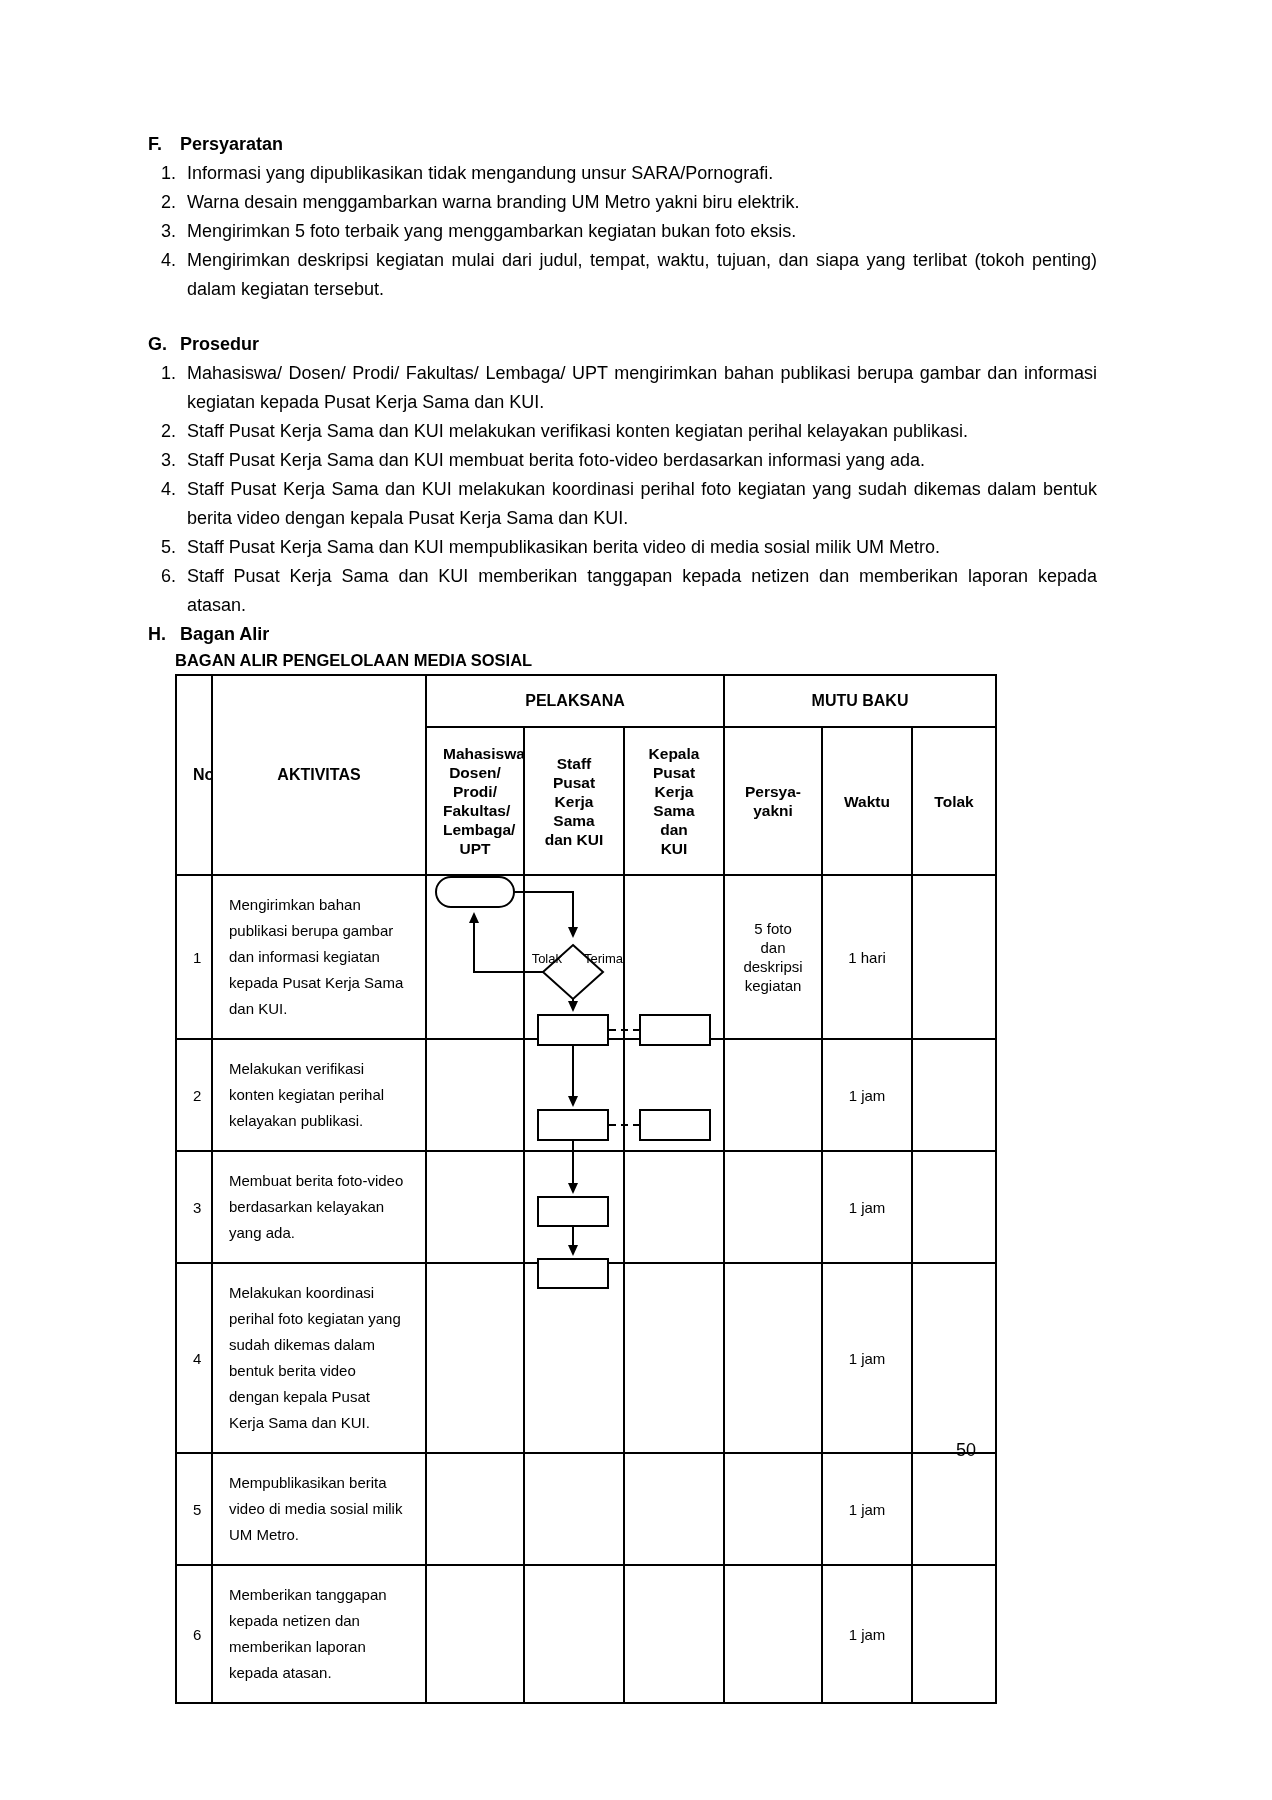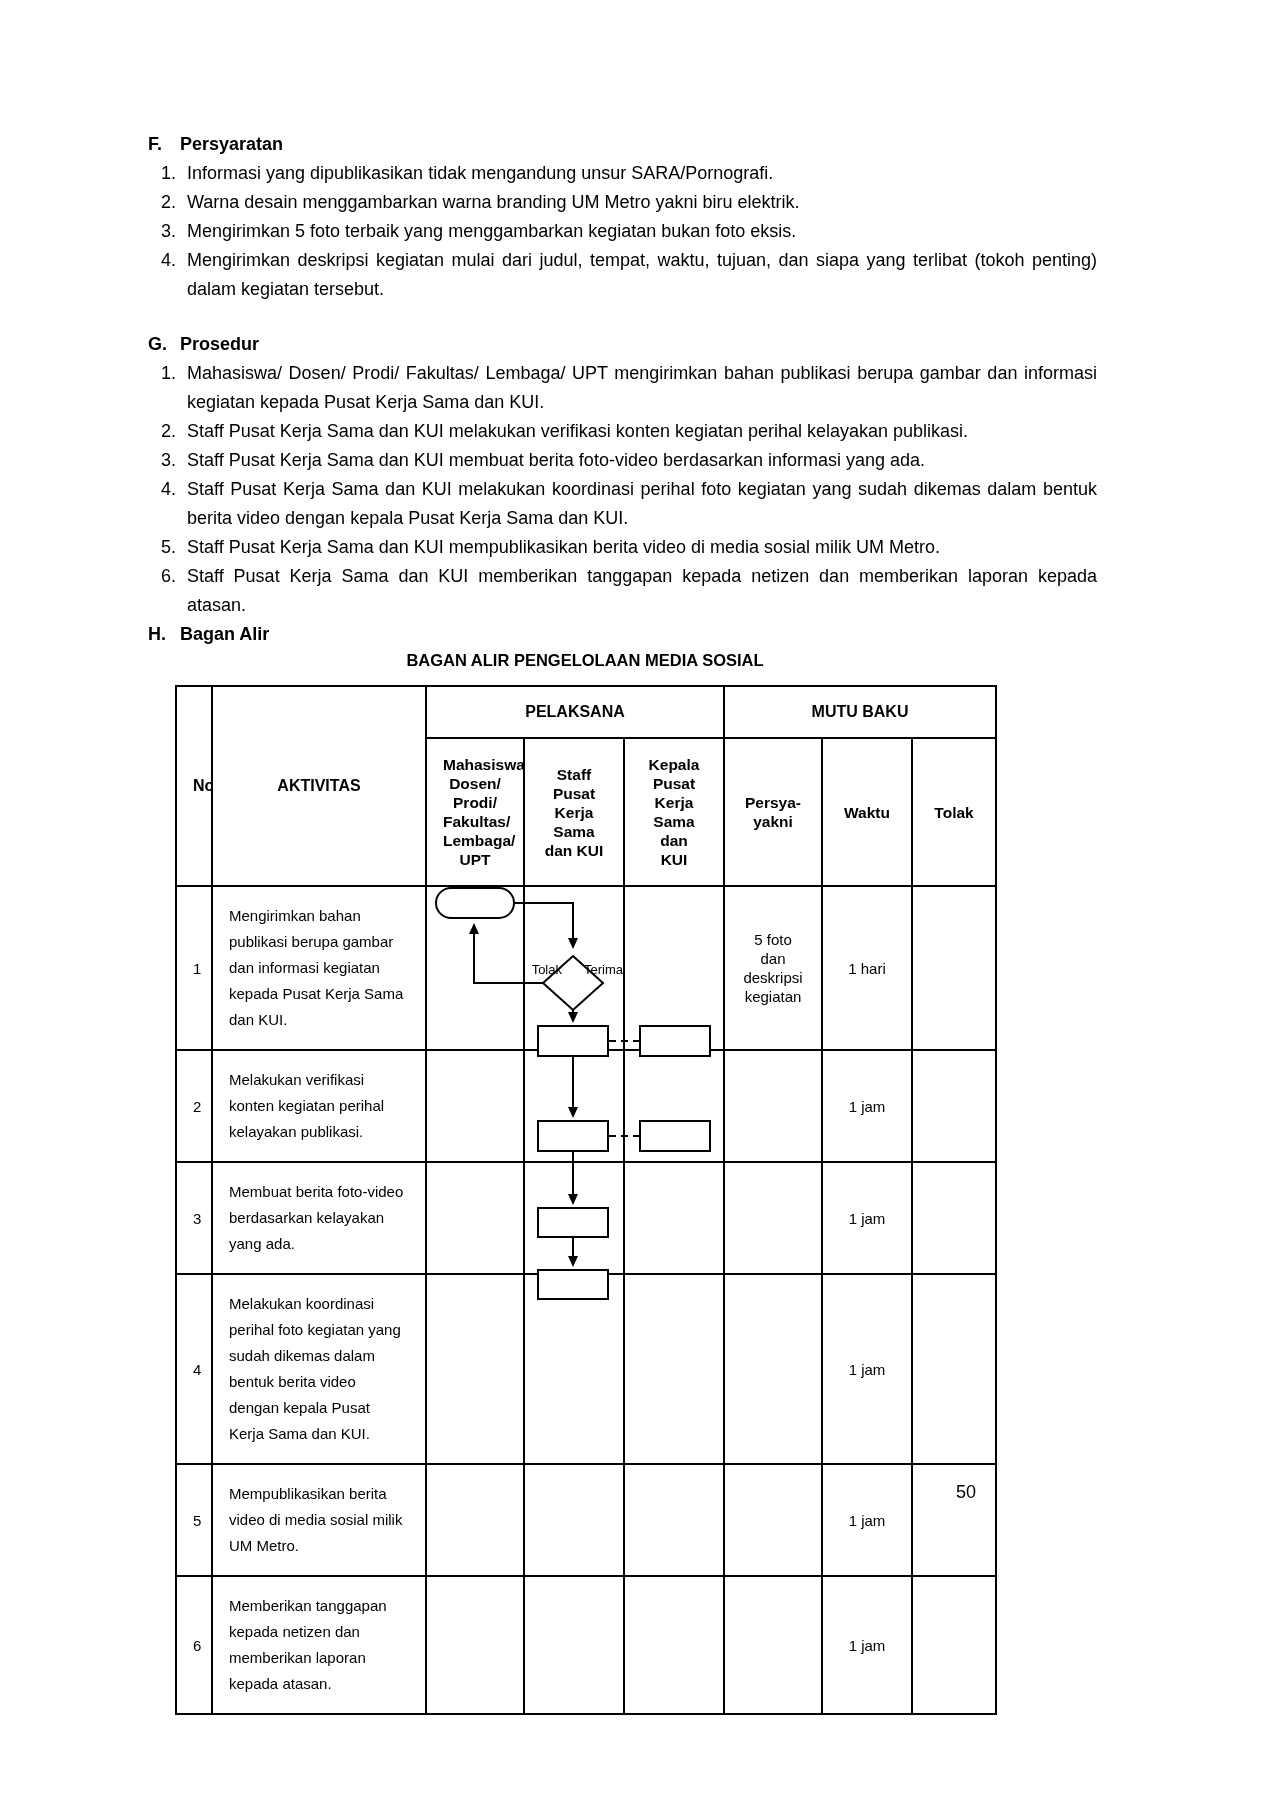--- a/index.html
+++ b/index.html
@@ -33,25 +33,25 @@
     line-height: 29px;
   }
   .li-num { width: 26px; flex-shrink: 0; }
   .li-text { flex: 1; text-align: justify; }
   #sec-g { margin-top: 26px; }
   #sec-h { margin-top: 0; }
 
   .table-title {
     width: 820px;
     margin-left: 27px;
-    text-align: center;
+    text-align: left;
     font-weight: bold;
     font-size: 16.5px;
     line-height: 22px;
-    margin-bottom: 14px;
+    margin-bottom: 3px;
   }
   .table-wrap {
     position: relative;
     width: 820px;
     margin-left: 27px;
   }
   table.flow-table {
     border-collapse: collapse;
     table-layout: fixed;
     width: 820px;
@@ -109,21 +109,21 @@
     pointer-events: none;
   }
   .flow-svg text {
     font-family: "Liberation Sans", sans-serif;
     font-size: 13px;
     fill: #000;
   }
   .page-number {
     position: absolute;
     left: 956px;
-    top: 1482px;
+    top: 1440px;
     font-size: 18px;
   }
 </style>
 </head>
 <body>
 
 <div class="page">
   <div class="content">
 
     <div class="sec" id="sec-f">

